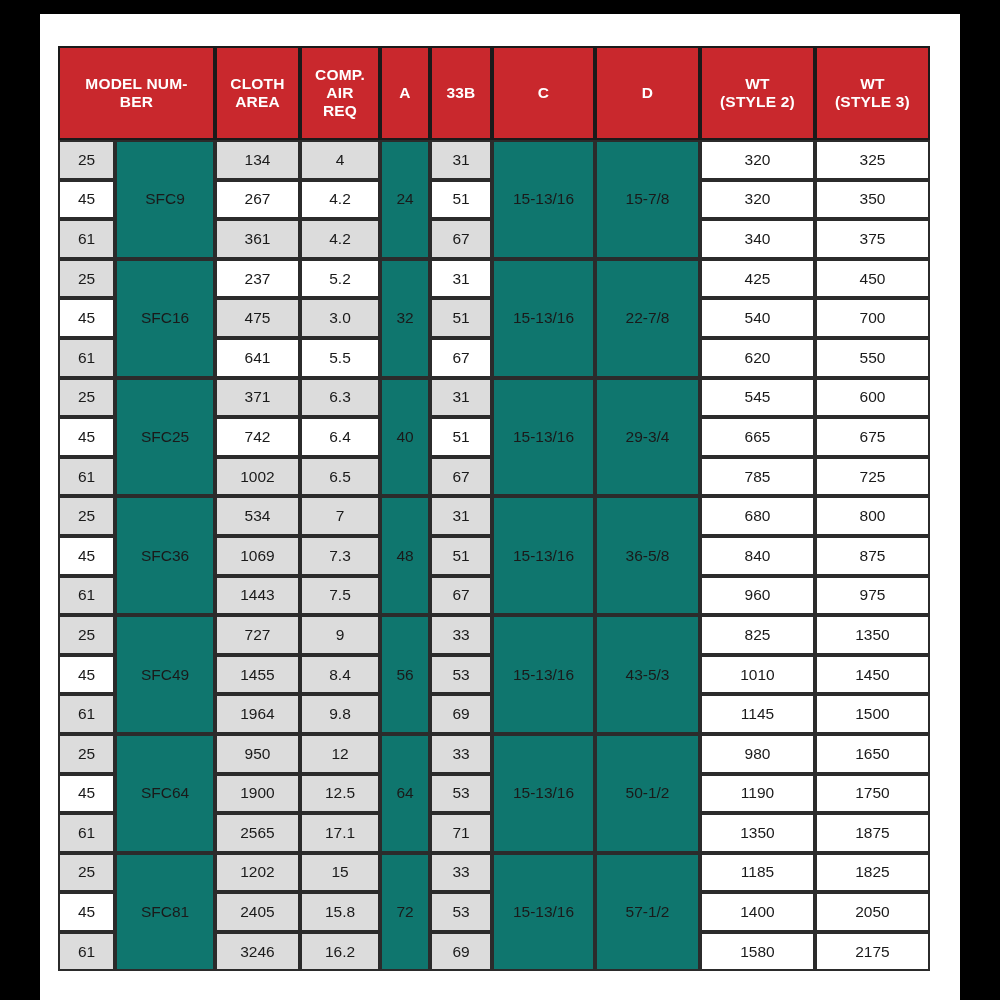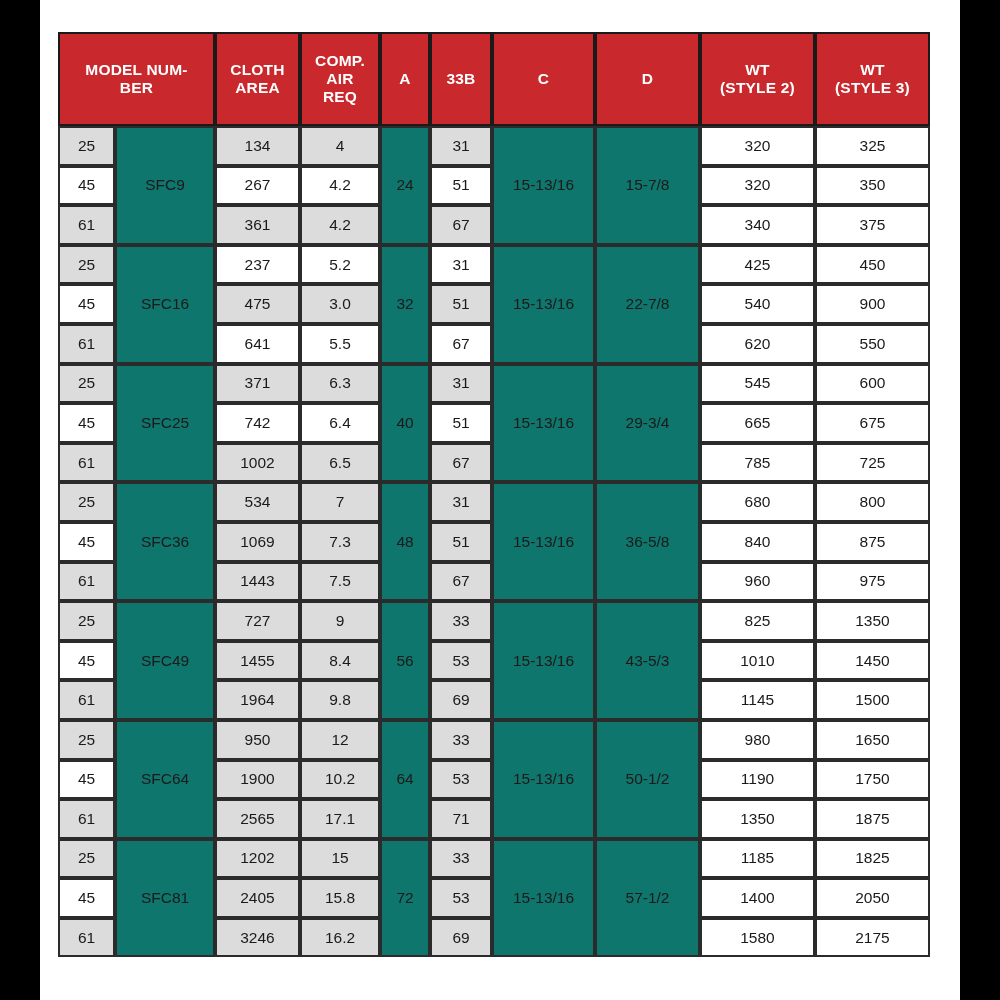--- a/index.html
+++ b/index.html
@@ -10,21 +10,21 @@
   body {
     width: 1000px;
     height: 1000px;
     font-family: "Liberation Sans", sans-serif;
     overflow: hidden;
   }
 
   
   #frame {
     position: absolute;
-    left: 0; top: 0;
+    left: 0; top: 14px;
     width: 1000px; height: 840px;
     background: #000000;
   }
   #page {
     position: absolute;
     left: 40px; top: 0px;
     width: 920px; height: 1000px;
     background: #ffffff;
   }
 
@@ -169,21 +169,21 @@
               <td class="merged" rowspan="3">22-7/8</td>
               <td>425</td>
               <td>450</td>
             </tr>
             <tr>
               <td>45</td>
               <td class="shaded">475</td>
               <td class="shaded">3.0</td>
               <td class="shaded">51</td>
               <td>540</td>
-              <td>900</td>
+              <td>700</td>
             </tr>
             <tr>
               <td class="shaded">61</td>
               <td>641</td>
               <td>5.5</td>
               <td>67</td>
               <td>620</td>
               <td>550</td>
             </tr>
             <tr class="group-start">
@@ -278,21 +278,21 @@
               <td class="merged" rowspan="3">64</td>
               <td class="shaded">33</td>
               <td class="merged" rowspan="3">15-13/16</td>
               <td class="merged" rowspan="3">50-1/2</td>
               <td>980</td>
               <td>1650</td>
             </tr>
             <tr>
               <td>45</td>
               <td class="shaded">1900</td>
-              <td class="shaded">10.2</td>
+              <td class="shaded">12.5</td>
               <td class="shaded">53</td>
               <td>1190</td>
               <td>1750</td>
             </tr>
             <tr>
               <td class="shaded">61</td>
               <td class="shaded">2565</td>
               <td class="shaded">17.1</td>
               <td class="shaded">71</td>
               <td>1350</td>

